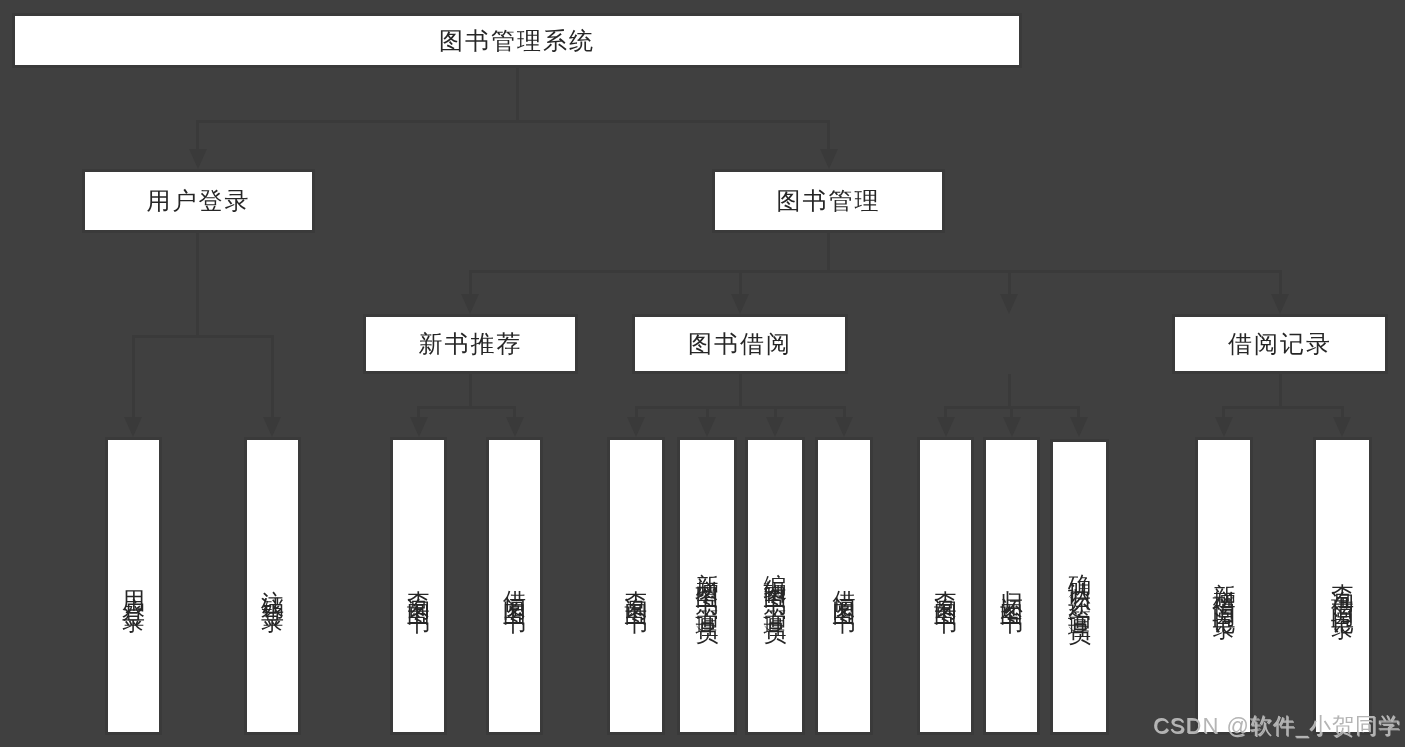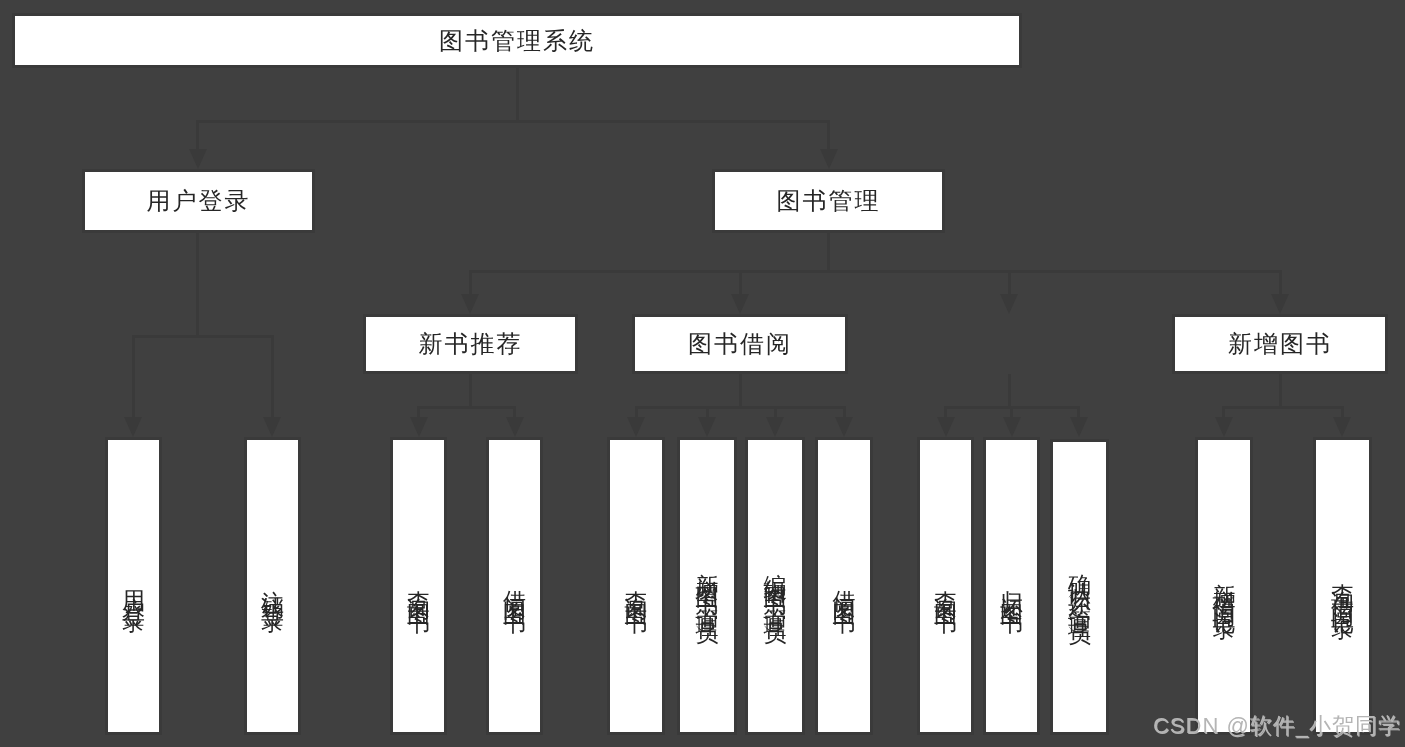--- a/index.html
+++ b/index.html
@@ -95,21 +95,21 @@
   <div class="line" style="left:1279px;top:270px;width:3px;height:26px"></div>
   <div class="arrow" style="left:1271px;top:294px"></div>
 
   <div class="box" style="left:632px;top:314px;width:216px;height:60px">
     <span>图书借阅</span>
   </div>
   <div class="box" style="left:363px;top:314px;width:215px;height:60px">
     <span>新书推荐</span>
   </div>
   <div class="box" style="left:1172px;top:314px;width:216px;height:60px">
-    <span>新增图书</span>
+    <span>借阅记录</span>
   </div>
 
   <div class="line" style="left:469px;top:374px;width:3px;height:35px"></div>
   <div class="line" style="left:417px;top:406px;width:99px;height:3px"></div>
   <div class="line" style="left:417px;top:406px;width:3px;height:13px"></div>
   <div class="arrow" style="left:410px;top:417px"></div>
   <div class="line" style="left:513px;top:406px;width:3px;height:13px"></div>
   <div class="arrow" style="left:506px;top:417px"></div>
 
   <div class="line" style="left:739px;top:374px;width:3px;height:35px"></div>

